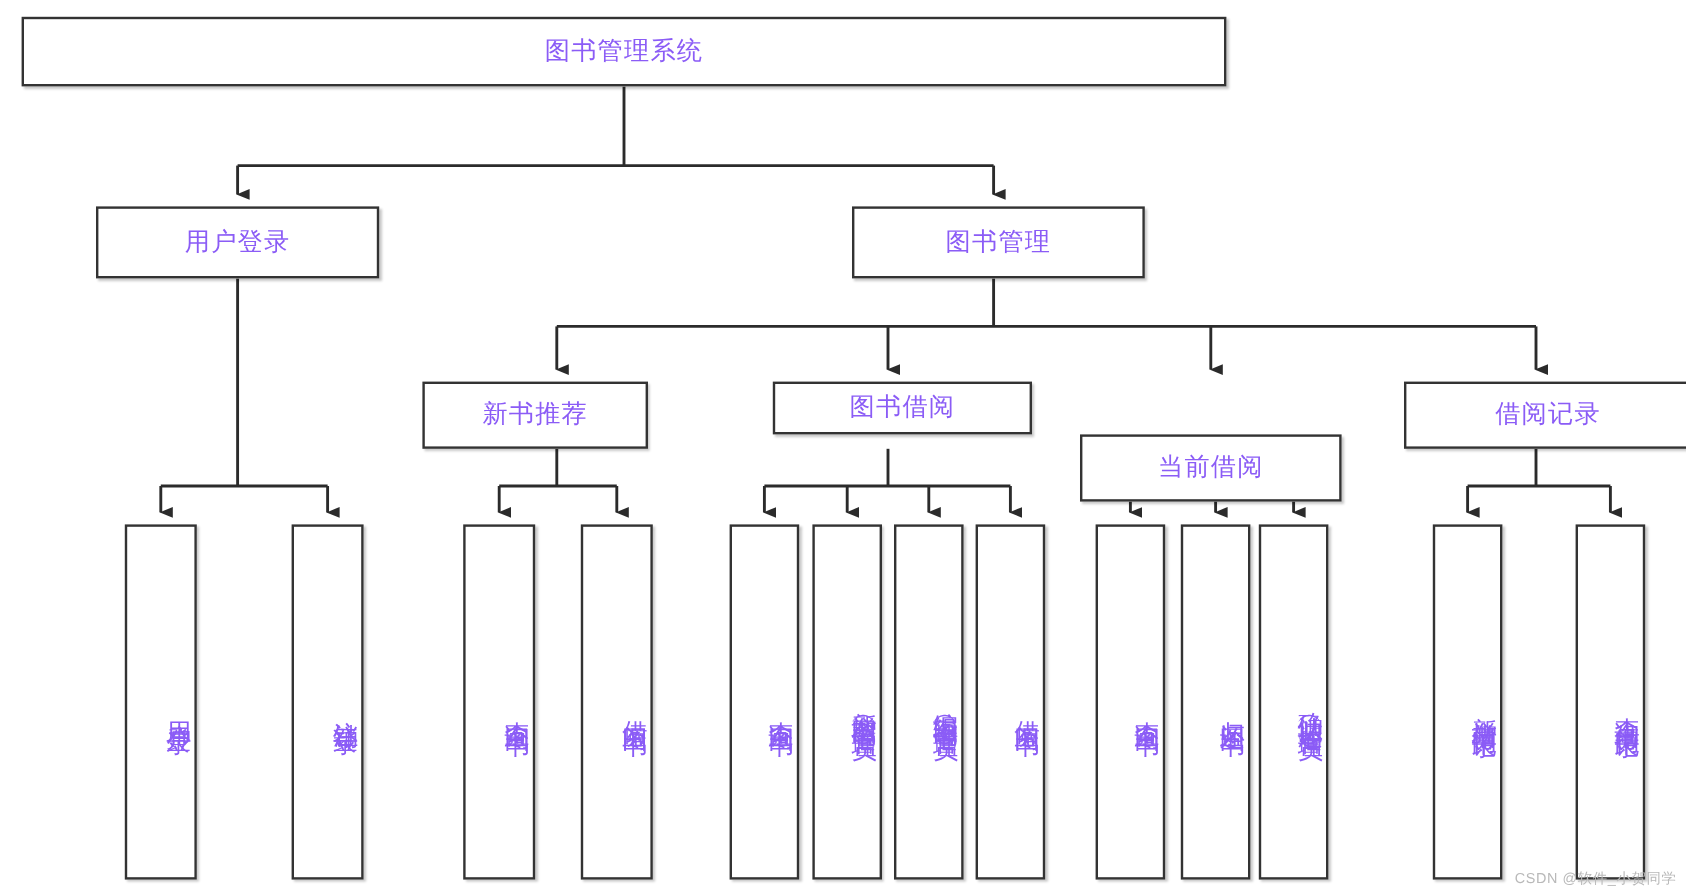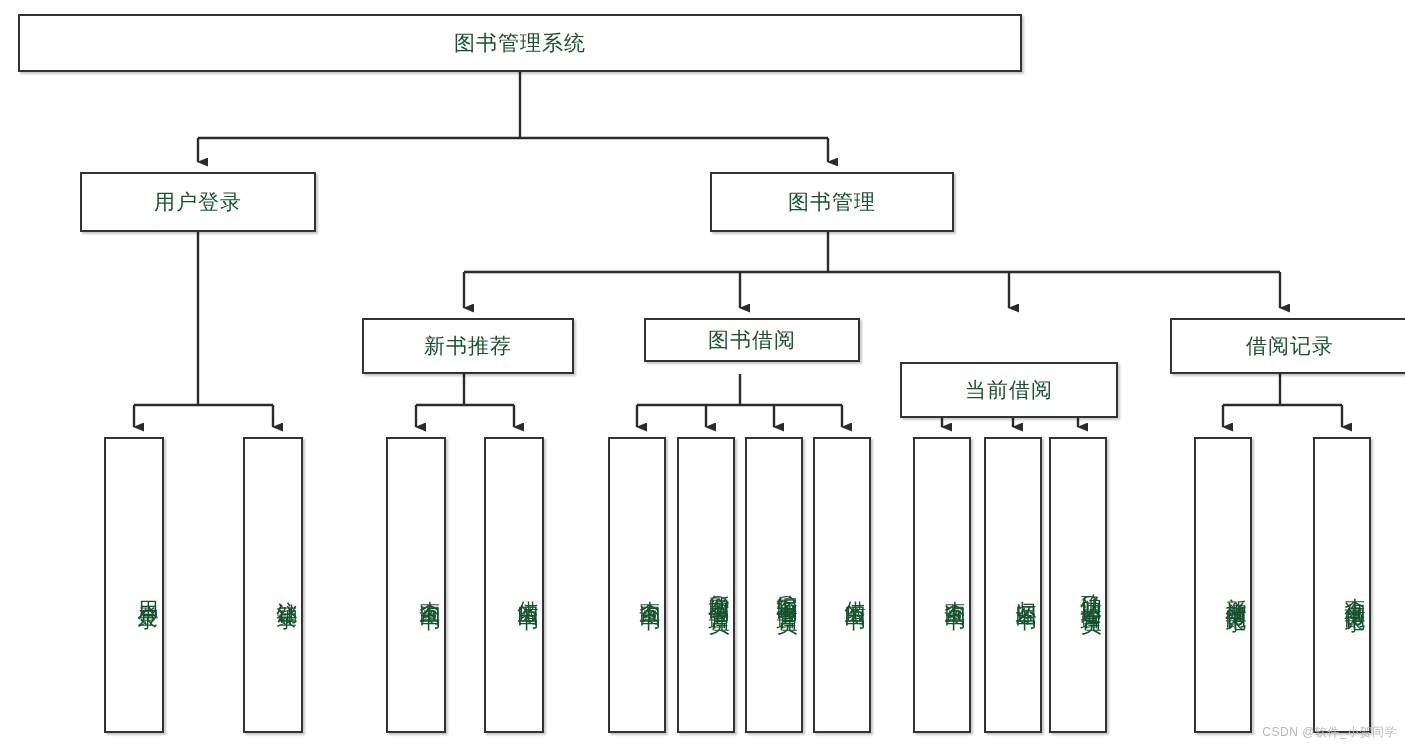--- a/index.html
+++ b/index.html
@@ -29,21 +29,21 @@
   }
   .node {
     position: absolute;
     box-sizing: border-box;
     background: #ffffff;
     border: 2px solid #333333;
     box-shadow: 2px 2px 2px rgba(0,0,0,0.22);
     display: flex;
     align-items: center;
     justify-content: center;
-    color: #14532d;
+    color: #8b5cf6;
     z-index: 2;
   }
   .node.horiz {
     font-size: 21px;
     letter-spacing: 1px;
     line-height: 1.2;
   }
   .node.vert {
     writing-mode: vertical-rl;
     text-orientation: upright;
@@ -137,21 +137,21 @@
     <span>图书管理系统</span>
   </div>
 
   <div class="node horiz" style="left: 80px; top: 172px; width: 236px; height: 60px;">
     <span>用户登录</span>
   </div>
   <div class="node horiz" style="left: 710px; top: 172px; width: 244px; height: 60px;">
     <span>图书管理</span>
   </div>
 
-  <div class="node horiz" style="left: 362px; top: 318px; width: 212px; height: 56px;">
+  <div class="node horiz" style="left: 352px; top: 318px; width: 188px; height: 56px;">
     <span>新书推荐</span>
   </div>
   <div class="node horiz" style="left: 644px; top: 318px; width: 216px; height: 44px;">
     <span>图书借阅</span>
   </div>
   <div class="node horiz" style="left: 900px; top: 318px; width: 218px; height: 56px; margin-top: 44px;">
     <span>当前借阅</span>
   </div>
   <div class="node horiz" style="left: 1170px; top: 318px; width: 240px; height: 56px;">
     <span>借阅记录</span>

